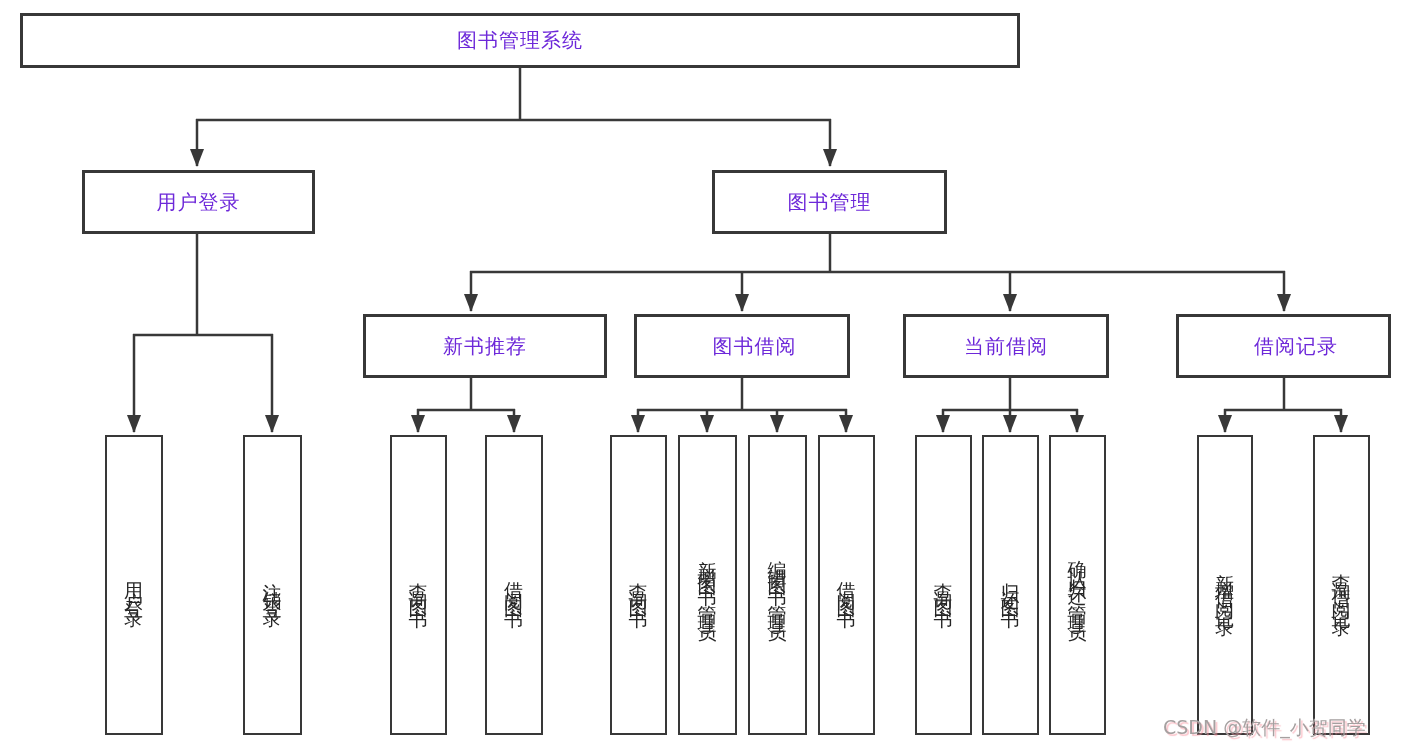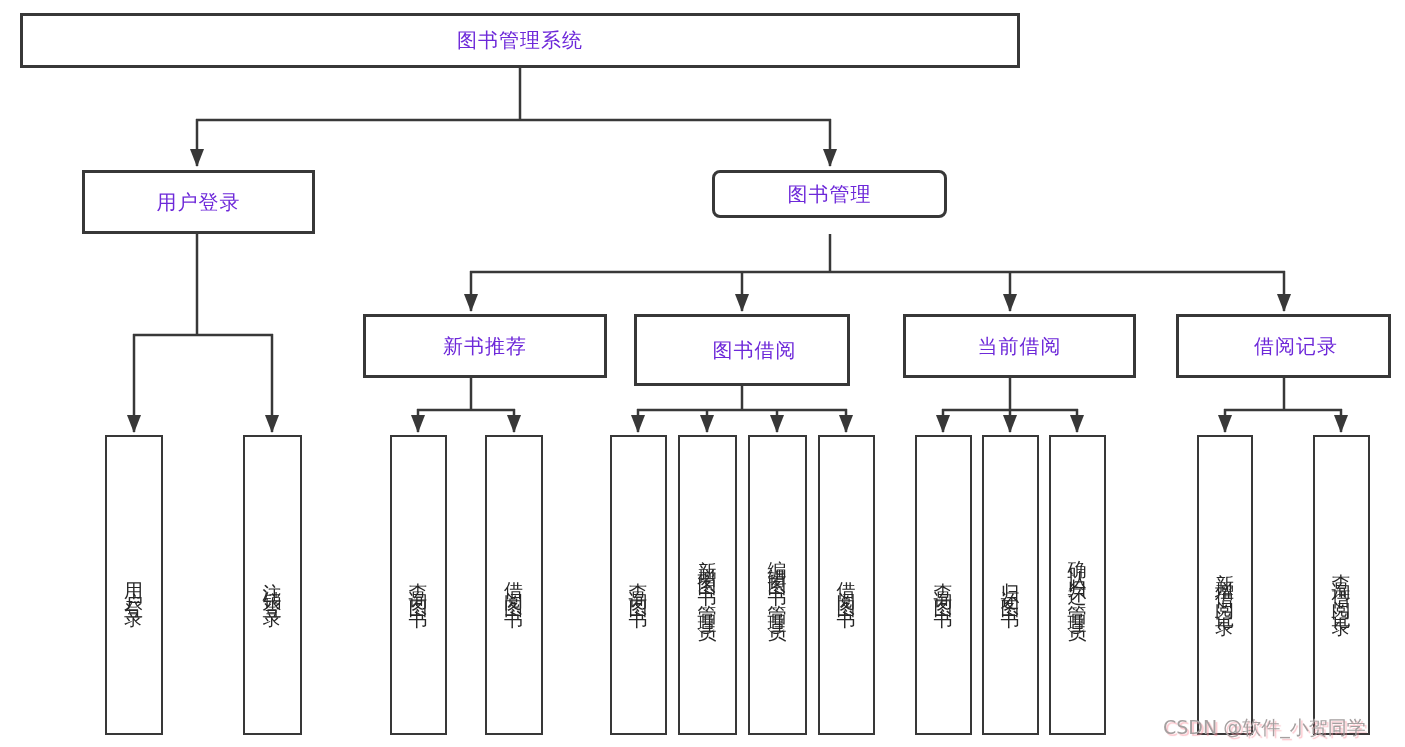--- a/index.html
+++ b/index.html
@@ -53,24 +53,24 @@
   .vtext {
     writing-mode: vertical-rl;
     text-orientation: mixed;
     letter-spacing: 9px;
     line-height: 1;
     white-space: nowrap;
   }
   
   .n-root            { left: 20px;   top: 13px;  width: 1000px; height: 55px; }
   .n-user-login      { left: 82px;   top: 170px; width: 233px;  height: 64px; }
-  .n-book-management { left: 712px;  top: 170px; width: 235px;  height: 48px; border-radius: 8px; }
+  .n-book-management { left: 712px;  top: 170px; width: 235px;  height: 64px; }
   .n-new-book        { left: 363px;  top: 314px; width: 244px;  height: 64px; }
-  .n-book-borrow     { left: 634px;  top: 314px; width: 216px;  height: 72px; padding-left: 25px; }
-  .n-current-borrow  { left: 903px;  top: 314px; width: 233px;  height: 64px; }
+  .n-book-borrow     { left: 634px;  top: 314px; width: 216px;  height: 64px; padding-left: 25px; }
+  .n-current-borrow  { left: 903px;  top: 314px; width: 206px;  height: 64px; }
   .n-borrow-record   { left: 1176px; top: 314px; width: 215px;  height: 64px; padding-left: 25px; }
   
   .l-1  { left: 105px;  width: 58px; }
   .l-2  { left: 243px;  width: 59px; }
   .l-3  { left: 390px;  width: 57px; }
   .l-4  { left: 485px;  width: 58px; }
   .l-5  { left: 610px;  width: 57px; }
   .l-6  { left: 678px;  width: 59px; }
   .l-7  { left: 748px;  width: 59px; }
   .l-8  { left: 818px;  width: 57px; }

